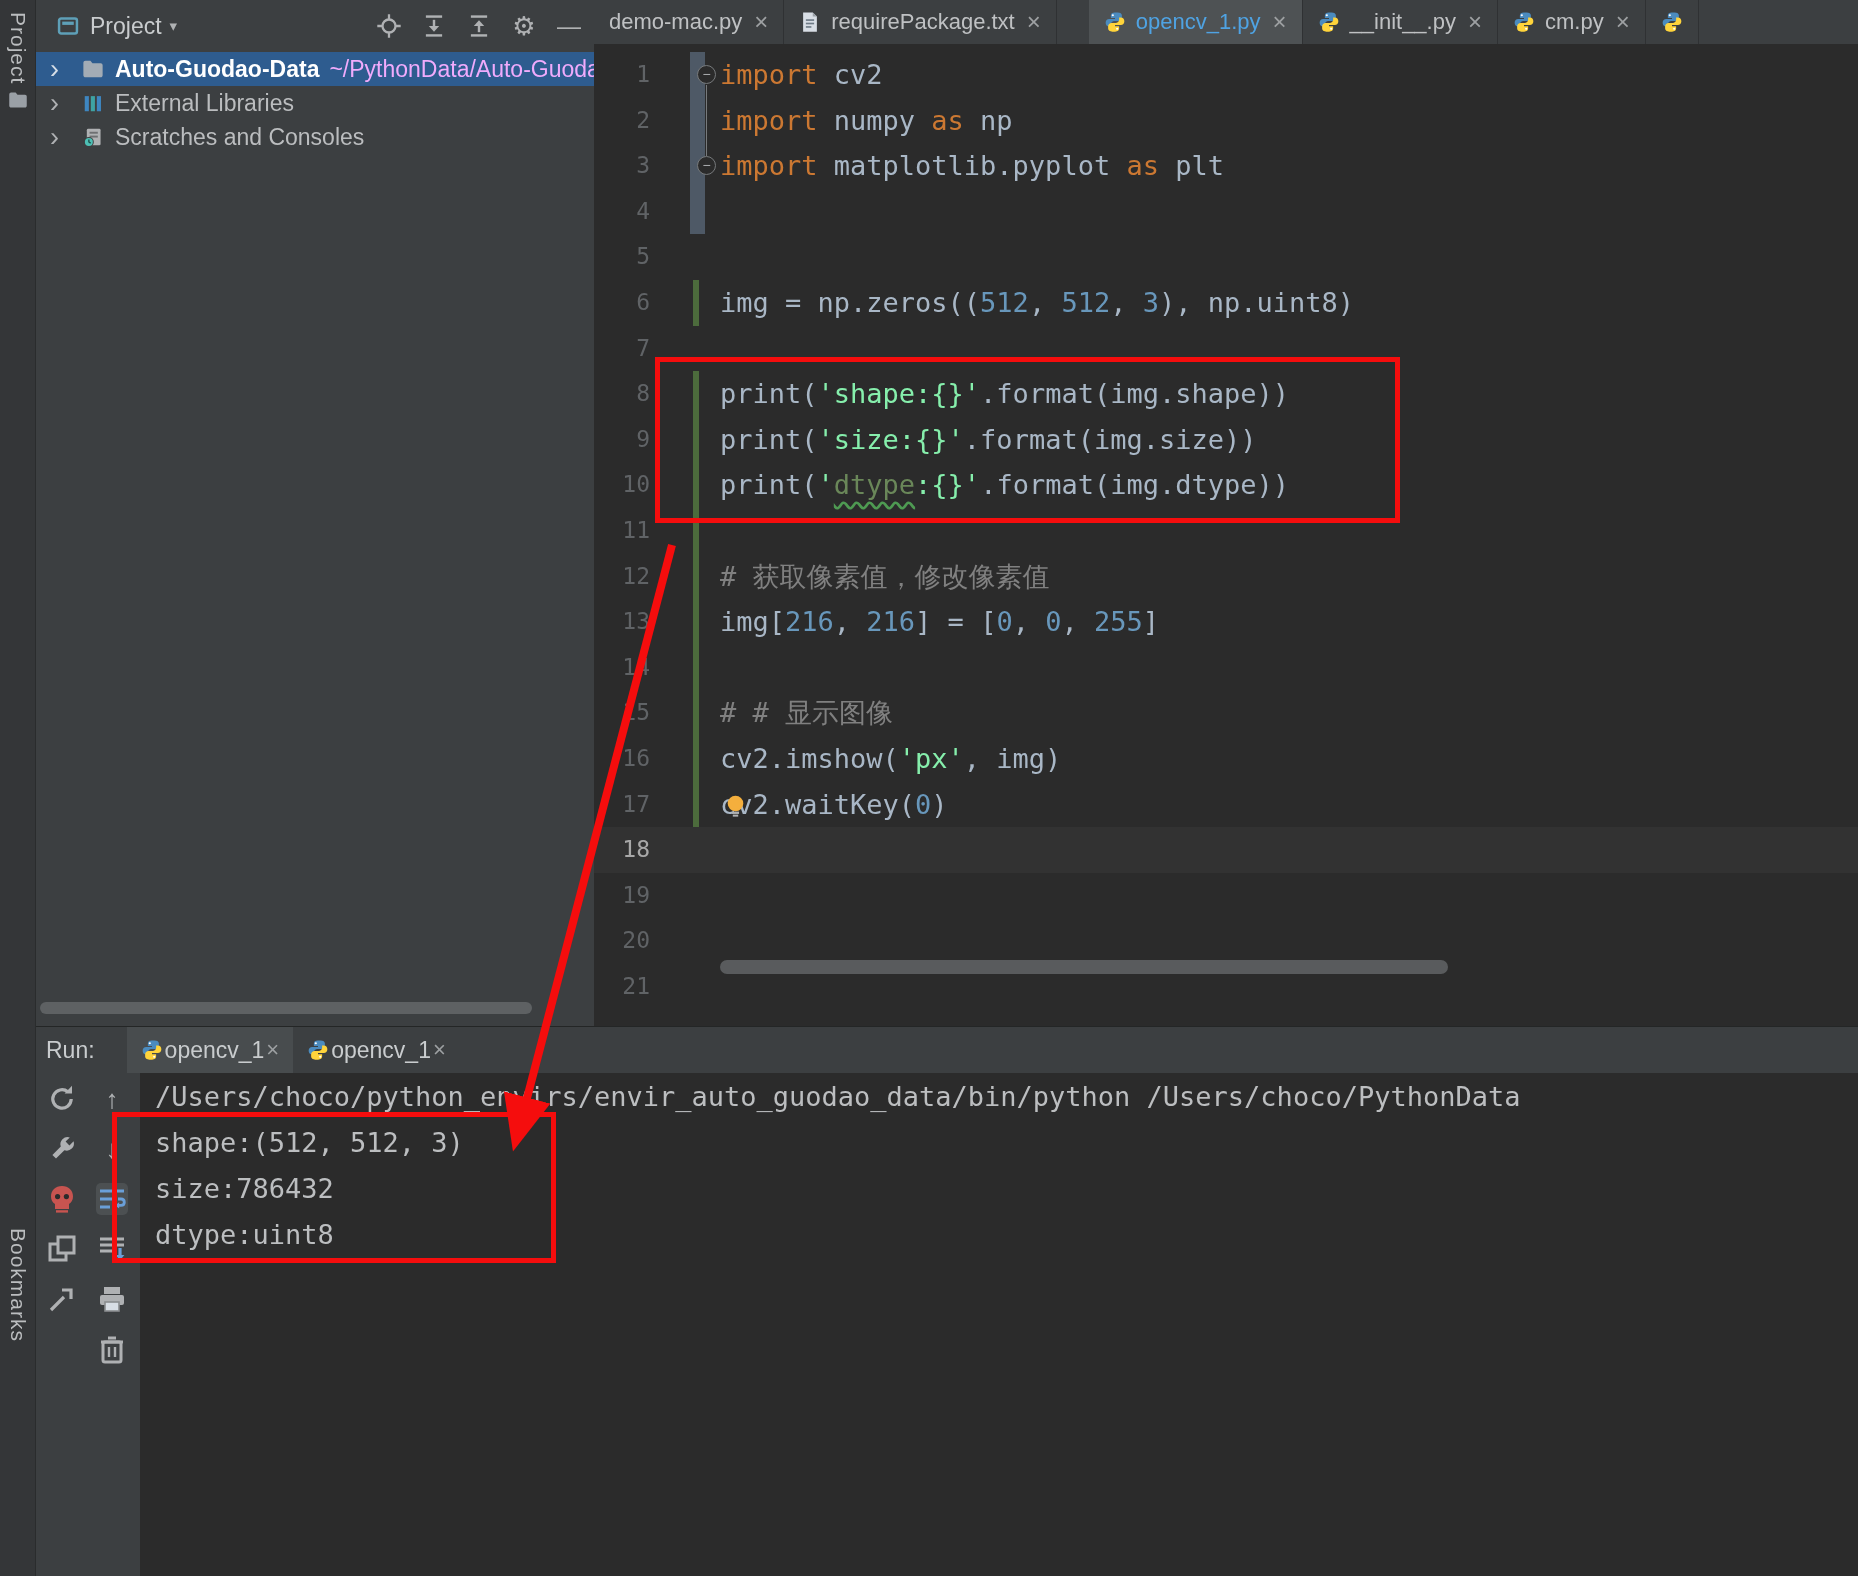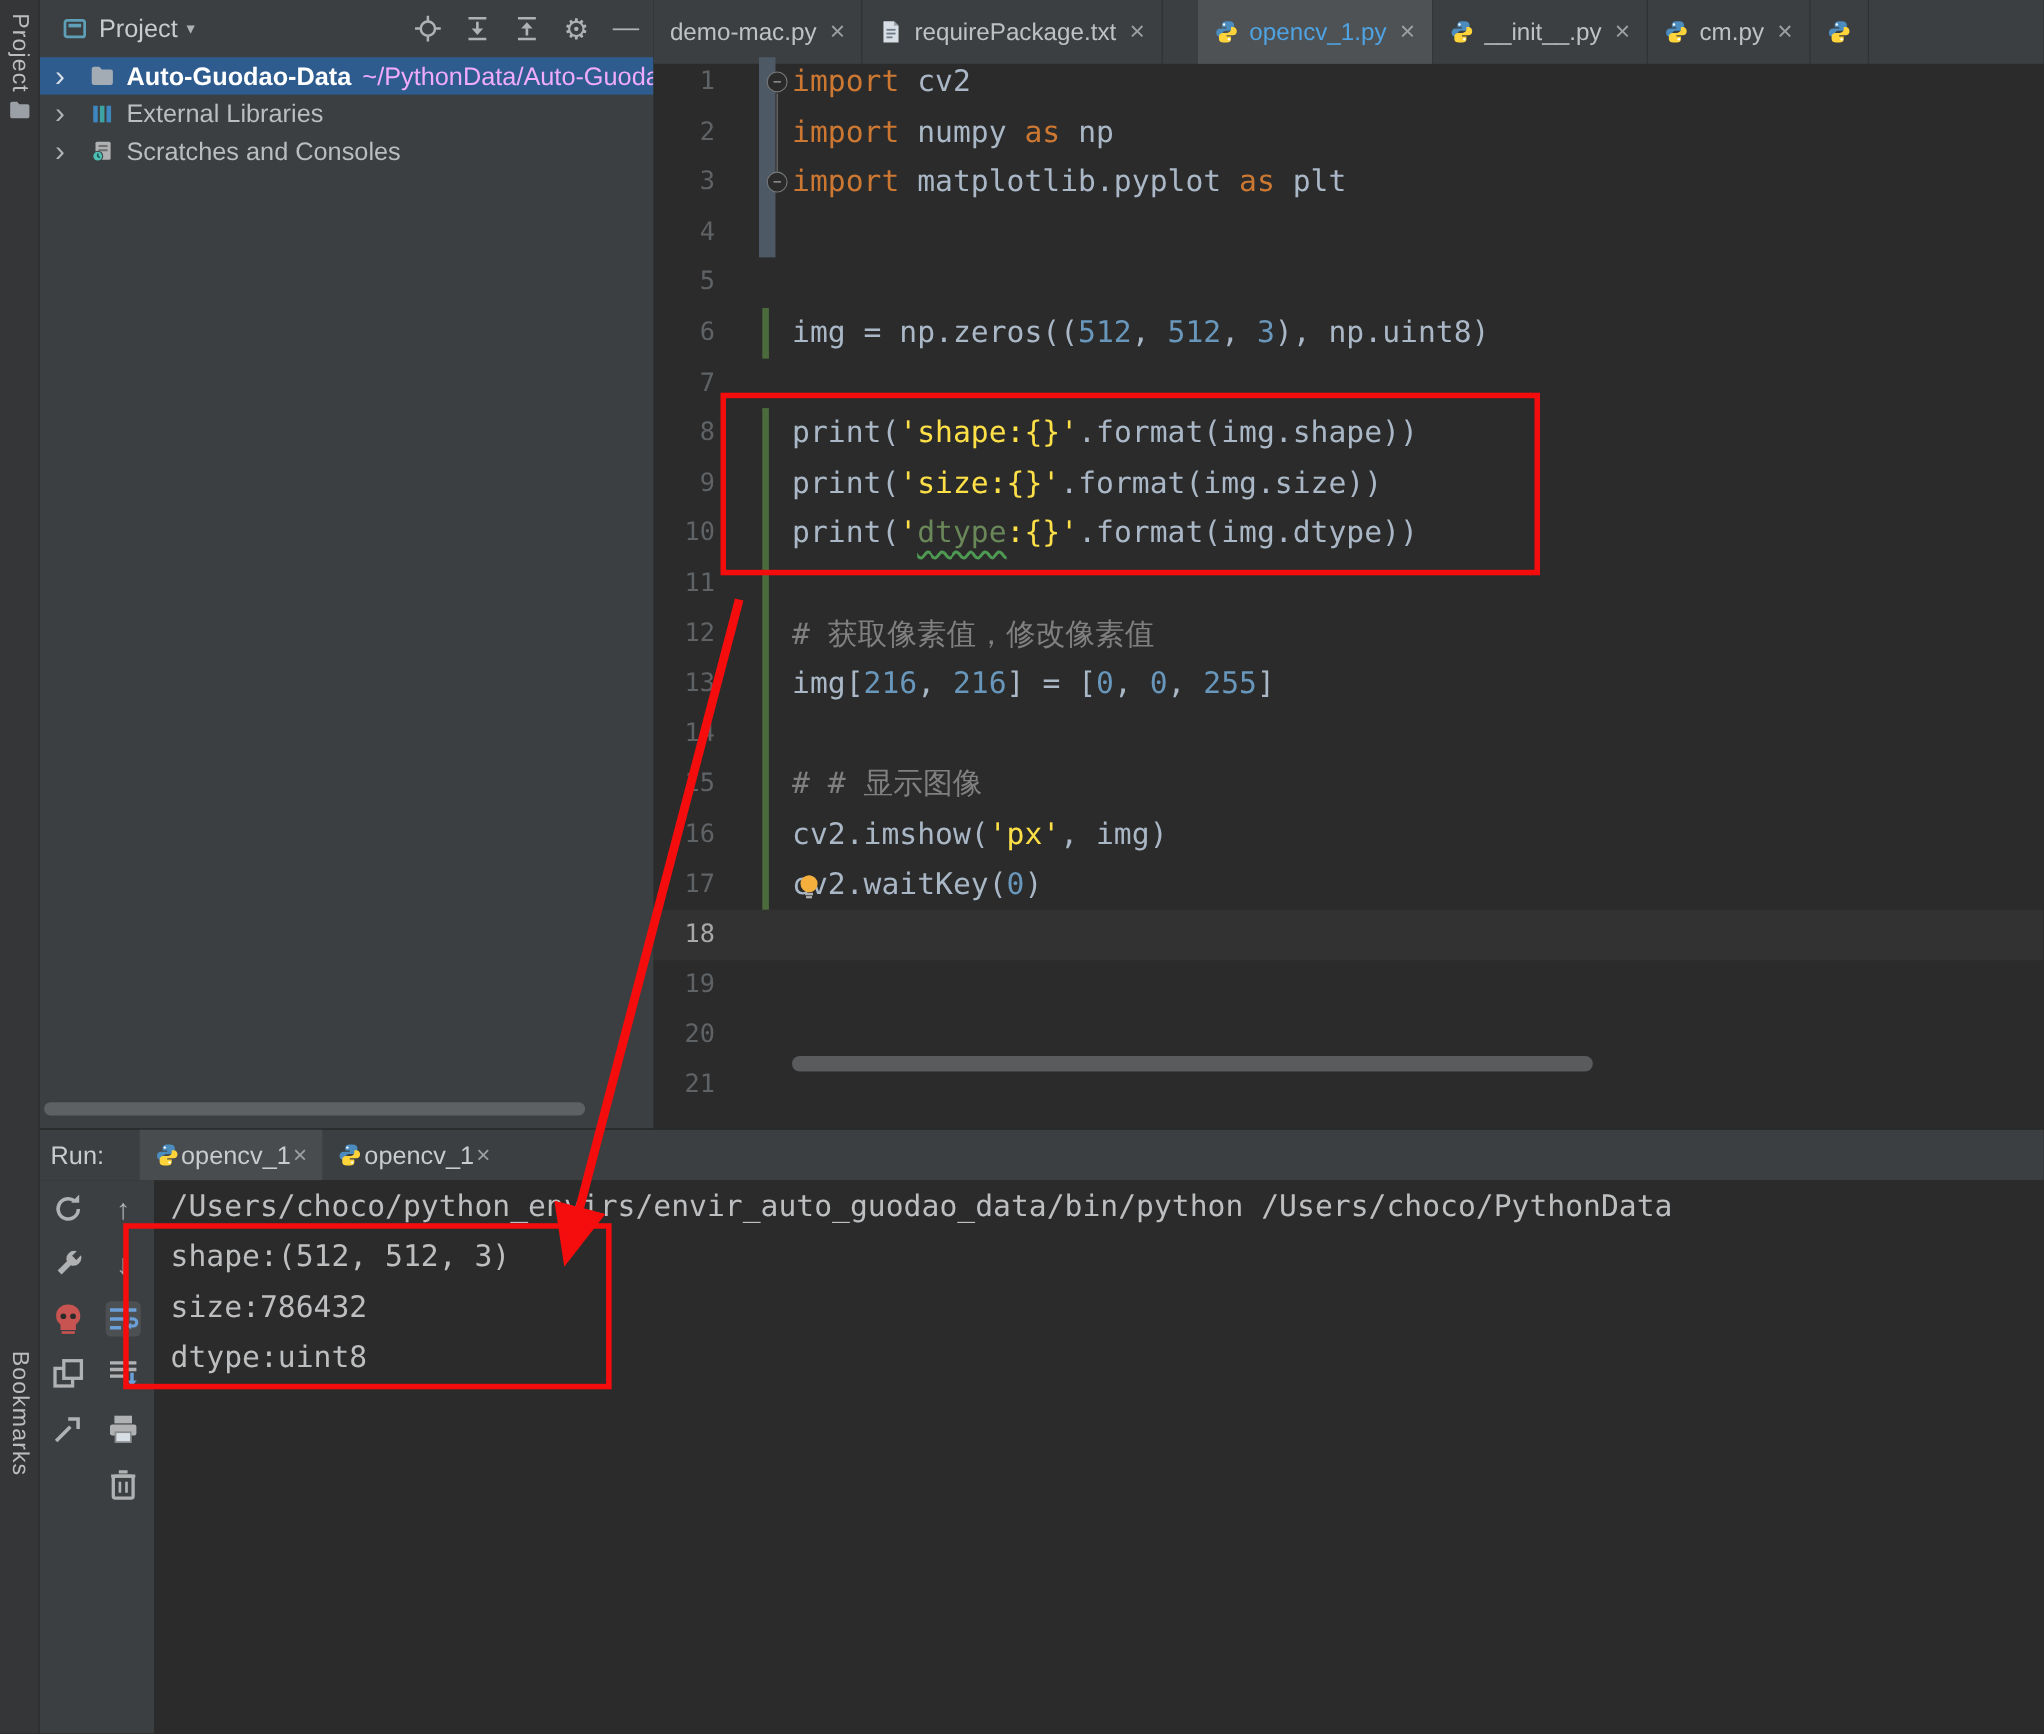--- a/index.html
+++ b/index.html
@@ -33,31 +33,31 @@
   .tree-row.selected .chev{color:#D6DEE6;}
   .tree-row .icon{width:24px;height:22px;margin:0 10px 0 4px;flex:none;}
   .tree-row .name{flex:none;}
   .tree-row .name.bold{font-weight:bold;color:#FFFFFF;}
   .tree-row .path{margin-left:10px;color:#f0abfc;flex:none;}
   .hscroll{position:absolute;border-radius:7px;background:#5E6163;}
   #project-hscroll{left:4px;top:1002px;width:492px;height:12px;}
 
   
   #editor{position:absolute;left:594px;top:0;width:1264px;height:1026px;background:#2B2B2B;overflow:hidden;}
-  #editor-tabs{position:absolute;top:0;left:0;right:0;height:58px;background:#3C3F41;display:flex;align-items:stretch;}
+  #editor-tabs{position:absolute;top:0;left:0;right:0;height:44px;background:#3C3F41;display:flex;align-items:stretch;}
   .etab{display:flex;align-items:center;gap:10px;padding:0 15px;border-right:1px solid #2F3133;font-size:22px;color:#BFC1C3;cursor:pointer;flex:none;}
   .etab.active{background:#4E5254;color:#4FA3E3;margin-left:32px;}
   .etab .icon{width:22px;height:22px;}
   .etab .close{color:#9DA0A2;font-size:24px;margin-left:2px;cursor:pointer;}
   #editor-body{position:absolute;top:52px;left:0;right:0;bottom:0;}
   .code-row{position:relative;height:45.6px;line-height:45.6px;white-space:pre;font-family:"DejaVu Sans Mono",monospace;font-size:27px;padding-left:126px;}
   .code-row.current{background:#323232;}
   .code-row .lnum{position:absolute;left:0;top:0;width:56px;text-align:right;color:#606366;font-size:23px;font-family:"DejaVu Sans Mono",monospace;}
   .code-row.current .lnum{color:#A8A8A8;}
-  .tk-k{color:#CC7832;} .tk-n{color:#6897BB;} .tk-s{color:#fde047;} .tk-c{color:#808080;} .tk-p{color:#A9B7C6;}
+  .tk-k{color:#CC7832;} .tk-n{color:#6897BB;} .tk-s{color:#86efac;} .tk-c{color:#808080;} .tk-p{color:#A9B7C6;}
   .tk-st{color:#6A8759;text-decoration-line:underline;text-decoration-style:wavy;text-decoration-color:#4E9A52;text-underline-offset:7px;}
   .vcs-blue{position:absolute;left:96px;top:0;width:15px;height:182px;background:#4E5966;z-index:1;}
   .vcs-green{position:absolute;left:99px;width:6px;background:#4C6B3C;z-index:1;}
   .vcs-green.g1{top:228px;height:45.6px;}
   .vcs-green.g2{top:319.2px;height:456px;}
   .fold{position:absolute;left:103px;width:19px;height:19px;border-radius:50%;border:1px solid #777A7C;background:#2B2B2B;color:#ABADAF;font-size:14px;line-height:16px;text-align:center;z-index:3;cursor:pointer;}
   .fold.f1{top:13px;}
   .fold.f3{top:104px;}
   .fold-line{position:absolute;left:112px;top:33px;height:71px;width:1px;background:#777A7C;z-index:2;}
   #bulb{position:absolute;left:128px;top:740px;width:27px;height:27px;z-index:4;cursor:pointer;}

